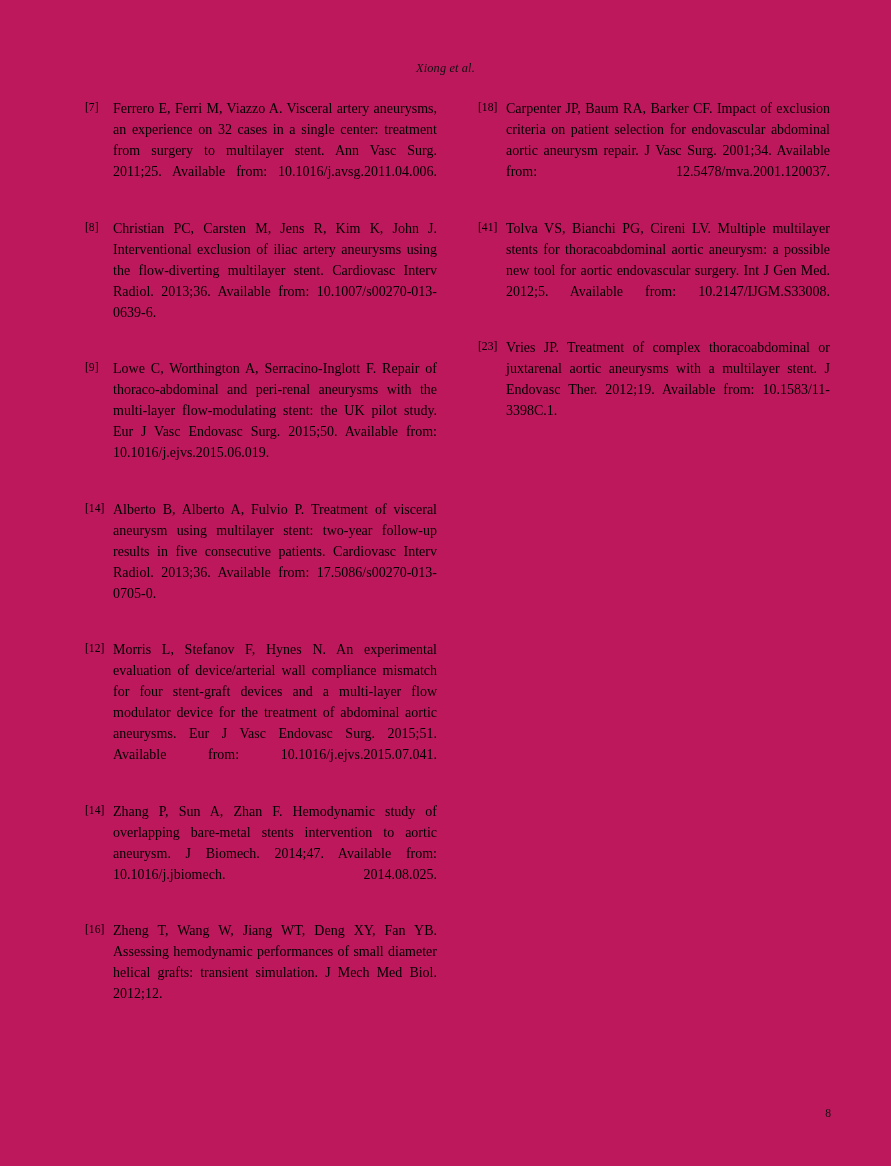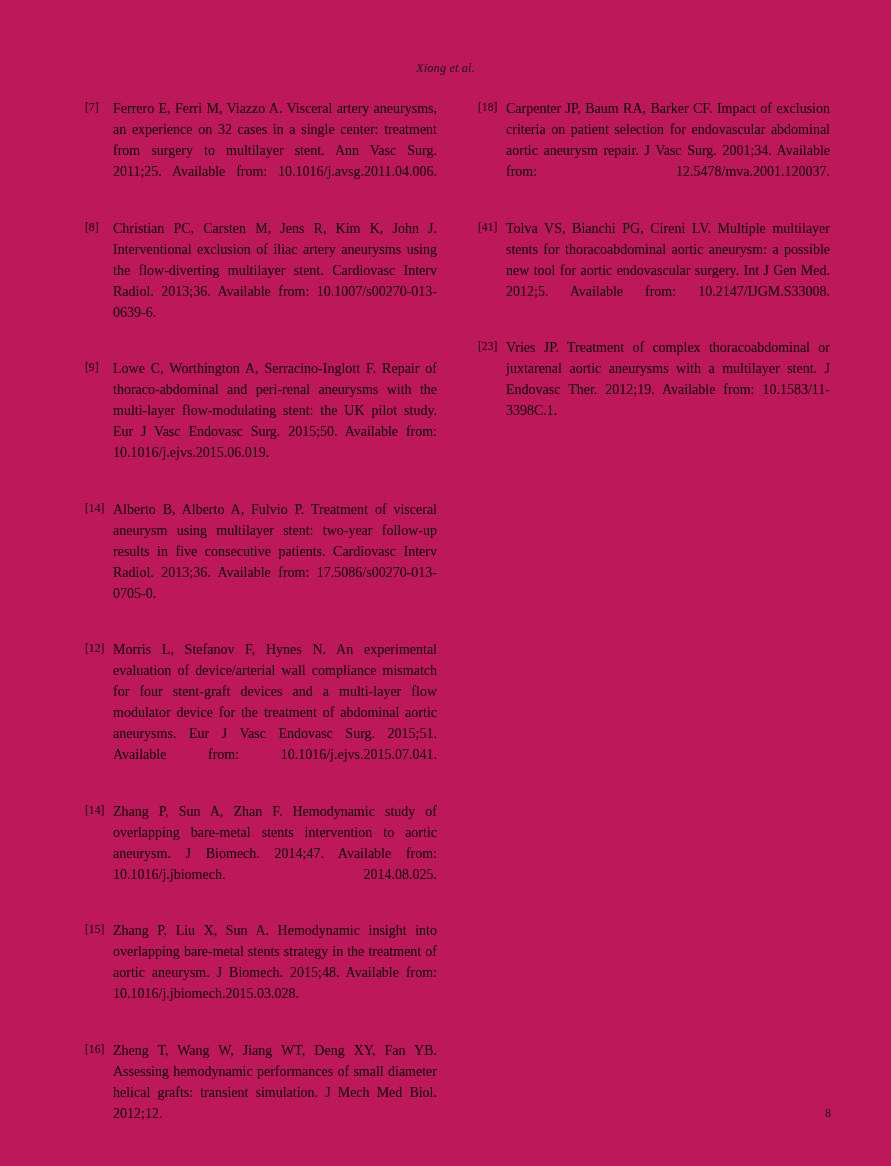--- a/index.html
+++ b/index.html
@@ -126,24 +126,20 @@
       </div>
       <div class="ref">
         <span class="ref-num wide">[12]</span>
         <span class="ref-text">Morris L, Stefanov F, Hynes N.  An experimental evaluation of device/arterial wall compliance mismatch for four stent-graft devices and a multi-layer flow modulator device for the treatment of abdominal aortic aneurysms. Eur J Vasc Endovasc Surg. 2015;51.   Available from: 10.1016/j.ejvs.2015.07.041.</span>
       </div>
       <div class="ref">
         <span class="ref-num wide">[14]</span>
         <span class="ref-text">Zhang P, Sun A, Zhan F. Hemodynamic study of overlapping bare-metal stents intervention to aortic aneurysm.  J Biomech. 2014;47.  Available from:  10.1016/j.jbiomech. 2014.08.025.</span>
       </div>
       <div class="ref">
-        <span class="ref-num wide">[15]</span>
-        <span class="ref-text">Zhang P, Liu X, Sun A.  Hemodynamic insight into overlapping bare-metal stents strategy in the treatment of aortic aneurysm.   J Biomech. 2015;48.   Available from: 10.1016/j.jbiomech.2015.03.028.</span>
-      </div>
-      <div class="ref">
         <span class="ref-num wide">[16]</span>
         <span class="ref-text">Zheng T, Wang W, Jiang WT, Deng XY, Fan YB. Assessing hemodynamic performances of small diameter helical grafts: transient simulation. J Mech Med Biol. 2012;12.</span>
       </div>
 
     </div>
 
     <div class="column">
       <div class="ref">
         <span class="ref-num wide">[18]</span>
         <span class="ref-text">Carpenter JP, Baum RA, Barker CF.  Impact of exclusion criteria on patient selection for endovascular abdominal aortic aneurysm repair.  J Vasc Surg. 2001;34.  Available from: 12.5478/mva.2001.120037.</span>

